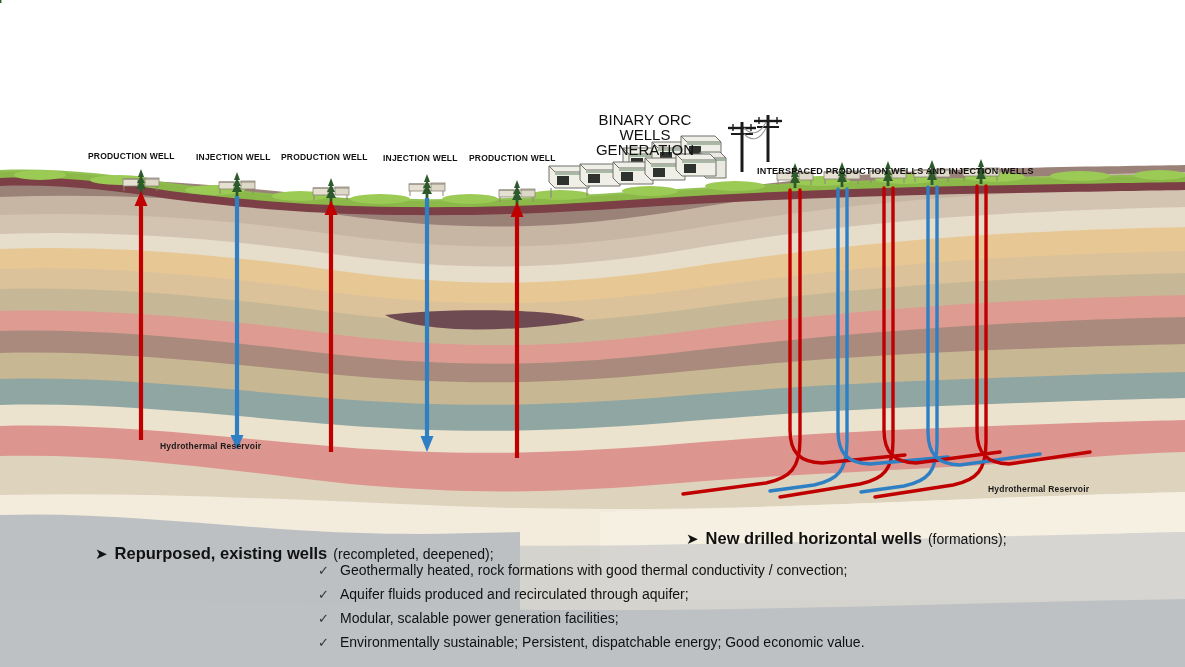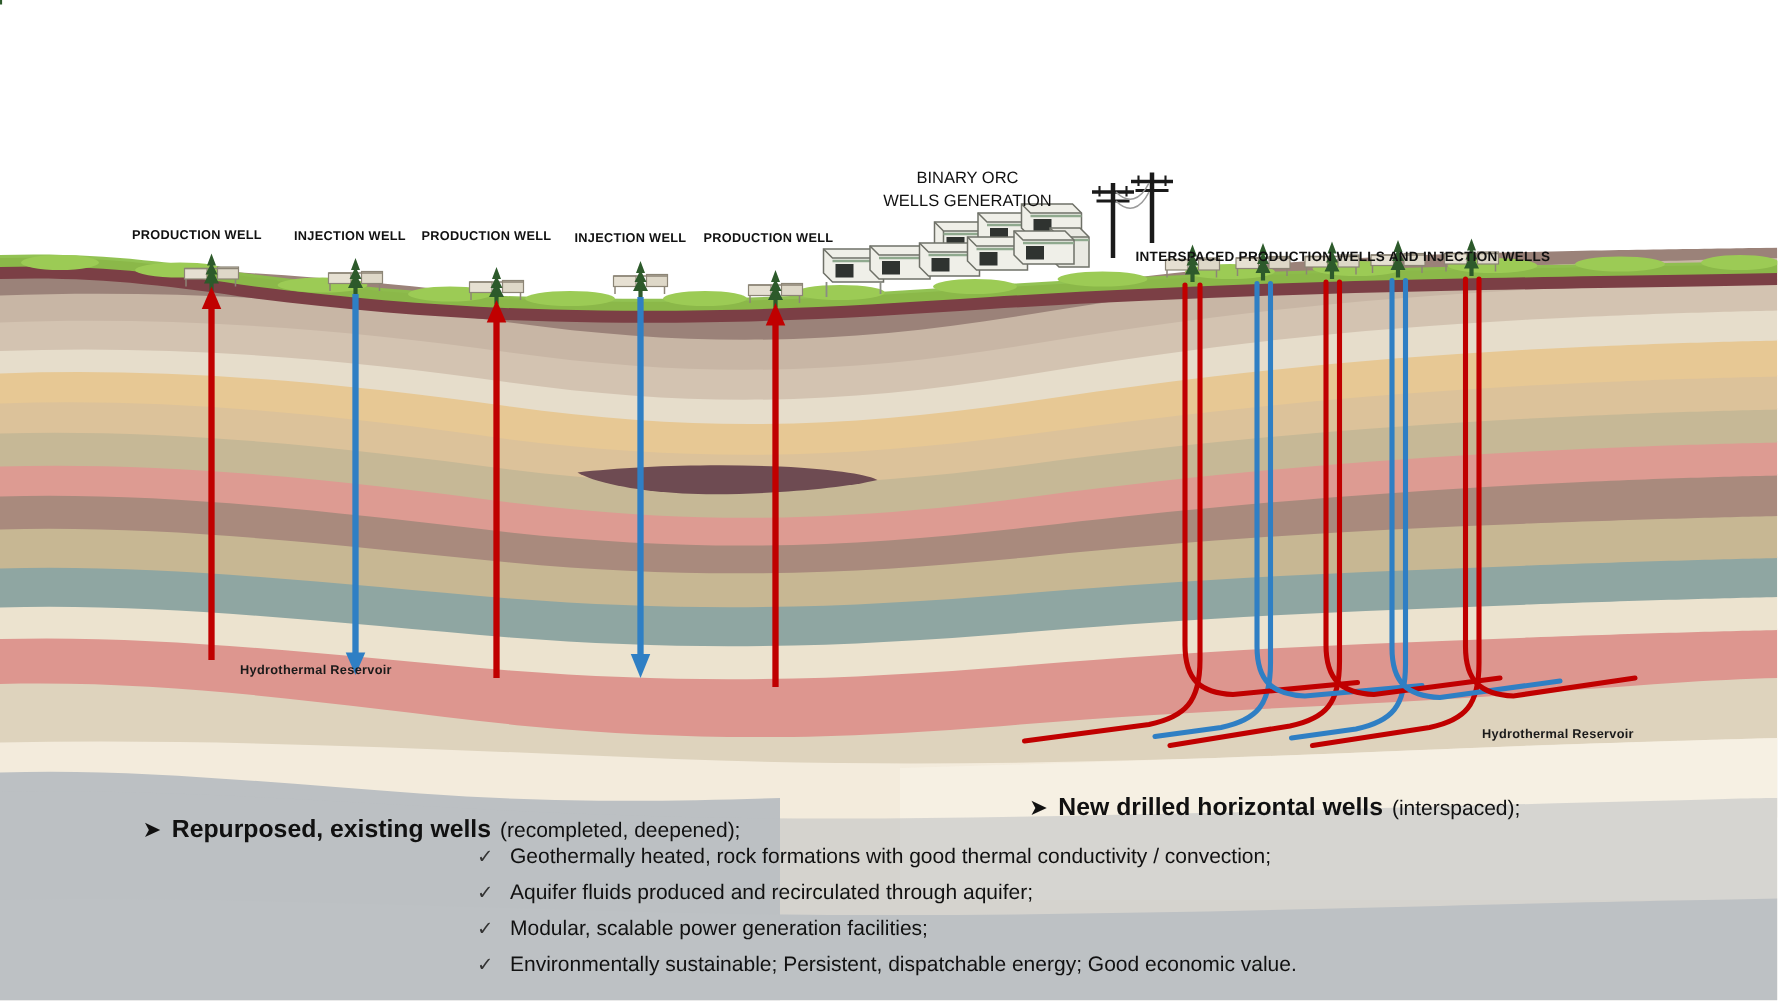--- a/index.html
+++ b/index.html
@@ -4,21 +4,21 @@
 <style>
   html,body{margin:0;padding:0;background:#fff;}
   body{width:1185px;height:667px;overflow:hidden;
        font-family:"Liberation Sans",sans-serif;}
   #stage{position:relative;width:1185px;height:667px;background:#ffffff;}
   #stage svg{position:absolute;left:0;top:0;}
 
   .lbl{position:absolute;font-family:"Liberation Sans",sans-serif;
        font-weight:bold;color:#111;white-space:nowrap;letter-spacing:.2px;}
   .well-lbl{font-size:8.5px;}
-  .orc-lbl{font-size:11px;text-align:center;line-height:15px;color:#111;font-weight:normal;}
+  .orc-lbl{font-size:15px;text-align:center;line-height:15px;color:#111;font-weight:normal;}
   .res-lbl{font-size:8.5px;font-weight:bold;color:#1a1a1a;margin-top:16px;}
   .inter-lbl{font-size:9px;}
 
   
   #bullets{position:absolute;left:0;top:520px;width:1185px;height:147px;}
   .b-head{position:absolute;font-size:16.5px;color:#111;white-space:nowrap;}
   .b-head .arrow{font-size:15px;margin-right:7px;}
   .b-head b{font-weight:bold;}
   .b-head .sub{font-weight:normal;font-size:14px;}
   .check-row{position:absolute;font-size:14px;color:#111;white-space:nowrap;}
@@ -366,21 +366,21 @@
 
   <div class="lbl res-lbl" style="left:988px;top:468px;">Hydrothermal Reservoir</div>
 
   <div id="bullets">
 
     <div class="b-head" style="left:95px;top:24px;">
       <span class="arrow">➤</span><b>Repurposed, existing wells</b><span class="sub" style="margin-left:6px;">(recompleted, deepened);</span>
     </div>
 
     <div class="b-head" style="left:686px;top:9px;">
-      <span class="arrow">➤</span><b>New drilled horizontal wells</b><span class="sub" style="margin-left:6px;">(interspaced);</span>
+      <span class="arrow">➤</span><b>New drilled horizontal wells</b><span class="sub" style="margin-left:6px;">(formations);</span>
     </div>
 
     <div class="check-row" style="left:318px;top:42px;">
       <span class="tick">✓</span><span>Geothermally heated, rock formations with good thermal conductivity / convection;</span>
     </div>
     <div class="check-row" style="left:318px;top:66px;">
       <span class="tick">✓</span><span>Aquifer fluids produced and recirculated through aquifer;</span>
     </div>
     <div class="check-row" style="left:318px;top:90px;">
       <span class="tick">✓</span><span>Modular, scalable power generation facilities;</span>

